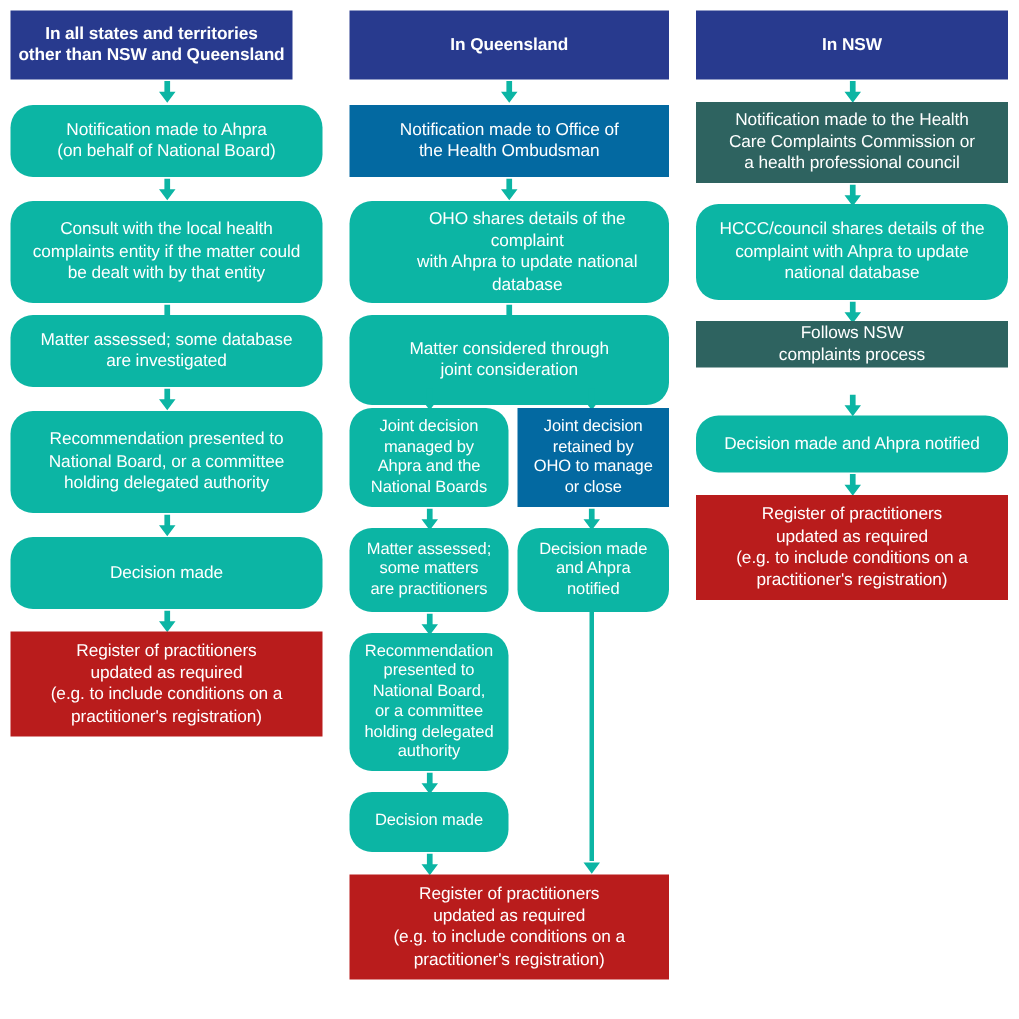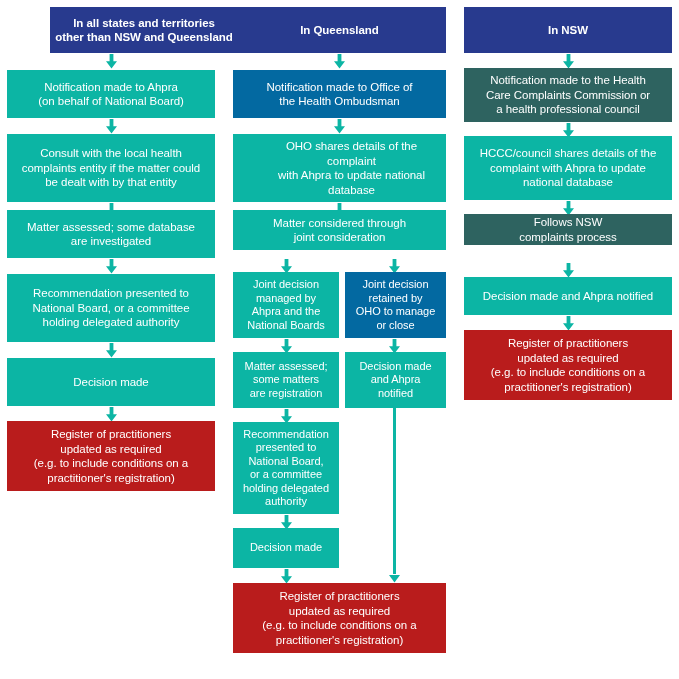--- a/index.html
+++ b/index.html
@@ -31,40 +31,40 @@
     line-height: 14.5px;
     letter-spacing: -0.05px;
     padding: 3px 5px;
     font-family: "Liberation Sans", sans-serif;
   }
   .node .txt {
     display: block;
     white-space: pre-line;
   }
   .c-navy   { background: #283A8E; }
-  .c-teal   { background: #0CB5A4; }
+  .c-teal   { background: #0CB5A4; border-radius: 15px; }
   .c-blue   { background: #0369a1; }
   .c-dteal  { background: #2E6360; }
   .c-dblue  { background: #b91c1c; }
 
   .arrow {
     position: absolute;
   }
   .arrow svg { display: block; }
   .connector {
     position: absolute;
     background: #0CB5A4;
   }
 </style>
 </head>
 <body>
 
 <div id="chart">
 
-  <div class="node c-navy" style="left:7px; top:7px; width:188px; height:46px; font-weight:bold;margin-left:43px;">
+  <div class="node c-navy" style="left:7px; top:7px; width:188px; height:46px; font-weight:bold;">
     <span class="txt">In all states and territories
 other than NSW and Queensland</span>
   </div>
 
   <div class="arrow" style="left:104px; top:54px;">
     <svg width="15" height="15" viewBox="0 0 15 15">
         <path d="M5.6 0 H9.4 V7.2 H13 L7.5 14.5 L2 7.2 H5.6 Z" fill="#0CB5A4"></path>
       </svg>
   </div>
 
@@ -157,21 +157,21 @@
 with Ahpra to update national
 database</span>
   </div>
 
   <div class="arrow" style="left:332px; top:203px;">
     <svg width="15" height="15" viewBox="0 0 15 15">
         <path d="M5.6 0 H9.4 V7.2 H13 L7.5 14.5 L2 7.2 H5.6 Z" fill="#0CB5A4"></path>
       </svg>
   </div>
 
-  <div class="node c-teal" style="left:233px; top:210px; width:213px; height:40px;">
+  <div class="node c-teal" style="left:233px; top:210px; width:213px; height:60px;">
     <span class="txt">Matter considered through
 joint consideration</span>
   </div>
 
   <div class="arrow" style="left:279px; top:259px;">
     <svg width="15" height="15" viewBox="0 0 15 15">
         <path d="M5.6 0 H9.4 V7.2 H13 L7.5 14.5 L2 7.2 H5.6 Z" fill="#0CB5A4"></path>
       </svg>
   </div>
   <div class="arrow" style="left:387px; top:259px;">
@@ -201,21 +201,21 @@
   </div>
   <div class="arrow" style="left:387px; top:339px;">
     <svg width="15" height="15" viewBox="0 0 15 15">
         <path d="M5.6 0 H9.4 V7.2 H13 L7.5 14.5 L2 7.2 H5.6 Z" fill="#0CB5A4"></path>
       </svg>
   </div>
 
   <div class="node c-teal" style="left:233px; top:352px; width:106px; height:56px; font-size:11px; line-height:13.5px;">
     <span class="txt">Matter assessed;
 some matters
-are registration</span>
+are practitioners</span>
   </div>
 
   <div class="node c-teal" style="left:345px; top:352px; width:101px; height:56px; font-size:11px; line-height:13.5px;">
     <span class="txt">Decision made
 and Ahpra
 notified</span>
   </div>
 
   <div class="arrow" style="left:279px; top:409px;">
     <svg width="15" height="15" viewBox="0 0 15 15">

